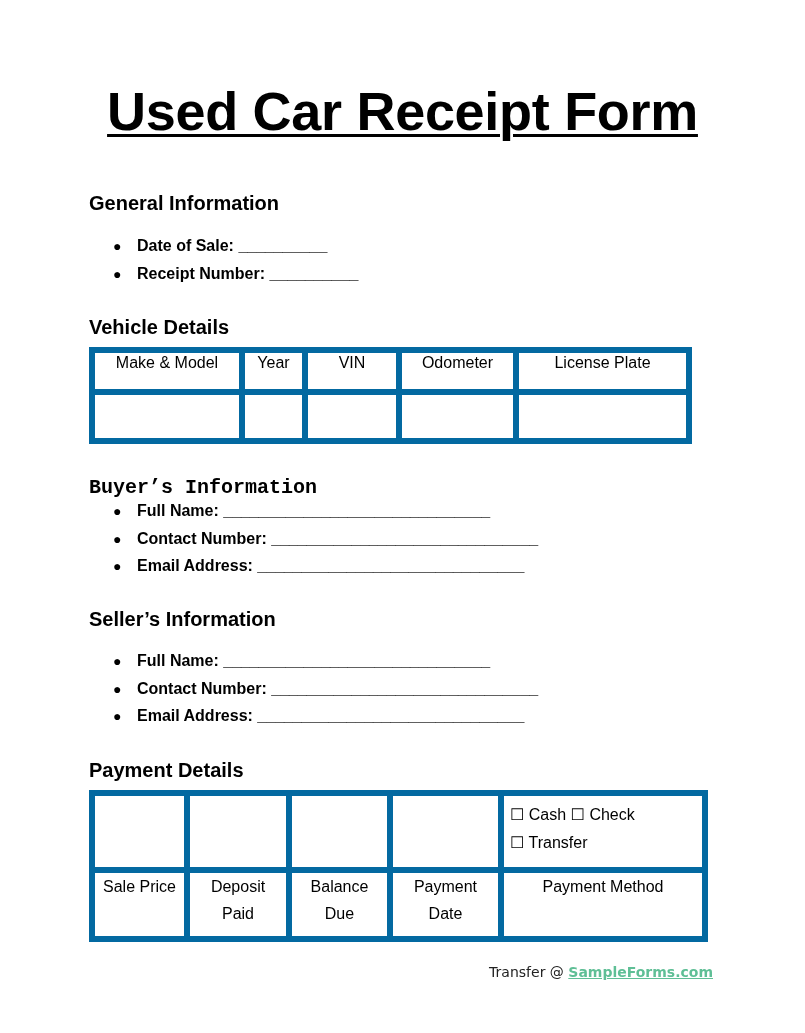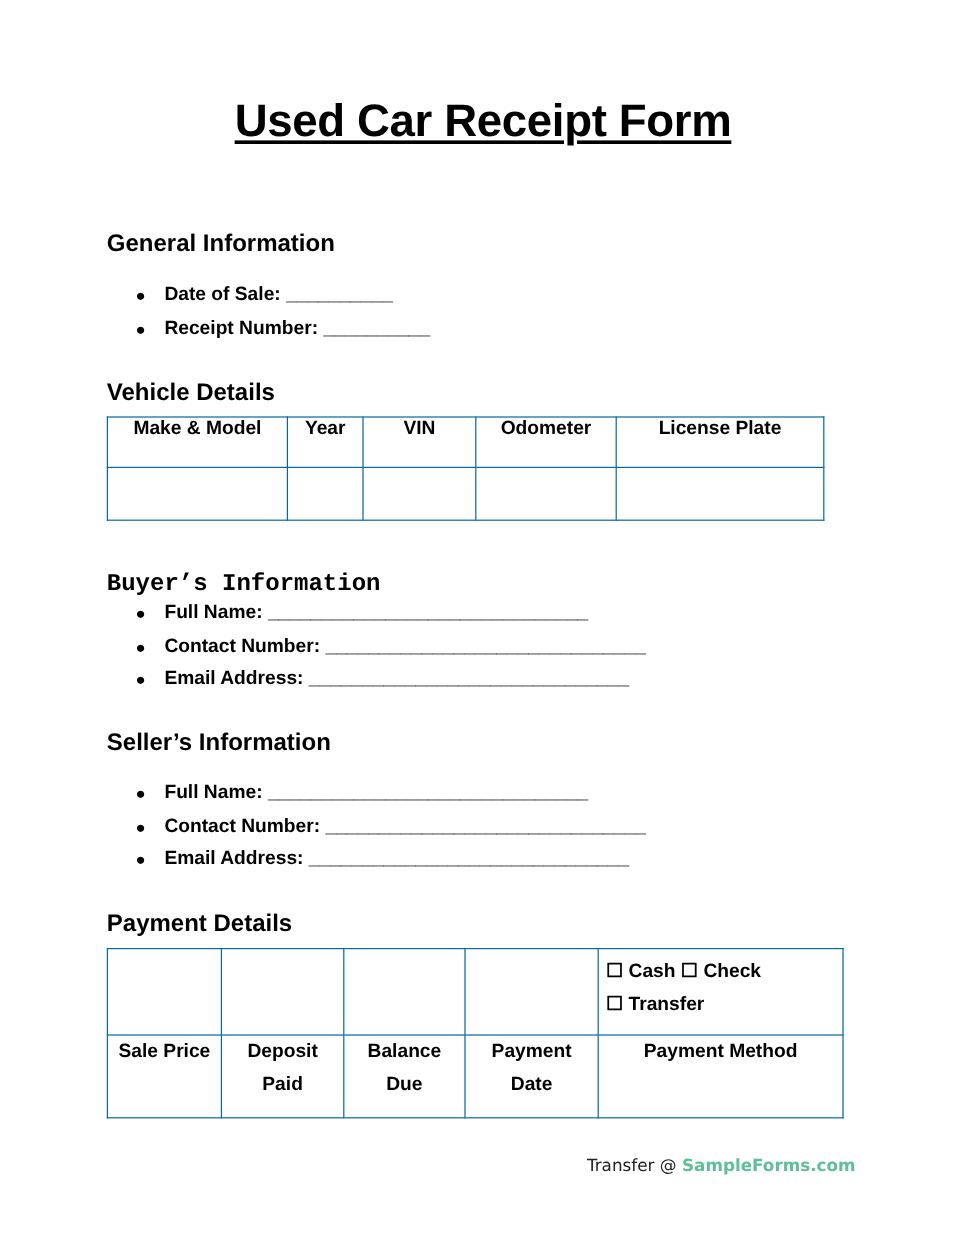--- a/index.html
+++ b/index.html
@@ -1,36 +1,36 @@
 <!DOCTYPE html>
 <html><head>
 <meta charset="utf-8">
 <style>
   html, body { margin: 0; padding: 0; background: #ffffff; }
   body { width: 805px; height: 1033px; position: relative; overflow: hidden;
          font-family: "Liberation Sans", sans-serif; color: #000; }
   .title { position: absolute; left: 0; width: 805px; top: 80px; text-align: center;
-           font-size: 38px; font-weight: bold; text-decoration: underline; text-decoration-thickness: 3px;
+           font-size: 54px; font-weight: bold; text-decoration: underline; text-decoration-thickness: 3px;
            text-underline-offset: 4px; letter-spacing: -0.3px; }
   .h { position: absolute; left: 89px; font-size: 20px; font-weight: bold; }
   ul.list { position: absolute; left: 89px; margin: 0; padding: 0; list-style: none; }
   ul.list li { position: relative; padding-left: 48px; font-size: 16px; font-weight: bold;
                height: 27.5px; line-height: 20px; white-space: nowrap; }
   ul.list li .bullet { position: absolute; left: 24px; top: 0; font-size: 14px; }
   table.t { position: absolute; left: 89px; border-collapse: collapse; }
-  table.t td, table.t th { border: 1px solid #0369a1; font-size: 16px; font-weight: bold; padding: 0;
+  table.t td, table.t th { border: 6px solid #0369a1; font-size: 16px; font-weight: normal; padding: 0;
                            text-align: center; vertical-align: top; }
   .vt th { height: 42px; line-height: 20px; padding-top: 8px; box-sizing: border-box; }
   .vt td { height: 43px; }
   .pt th { height: 69px; line-height: 27px; padding-top: 5px; box-sizing: border-box; }
   .pt td { height: 71px; }
   .pt td.method { text-align: left; padding: 5px 0 0 6px; line-height: 28px; box-sizing: border-box; }
   .footer { position: absolute; right: 92px; top: 964px; font-size: 15px; color: #222;
             font-family: "DejaVu Sans", sans-serif; font-size: 14px; }
-  .footer a { color: #5fbf96; font-weight: bold; }
+  .footer a { color: #5fbf96; font-weight: bold; text-decoration: underline; }
 </style>
 </head>
 <body>
 
 <div class="title">Used Car Receipt Form</div>
 
 <div class="h" style="top:192px;">General Information</div>
 <ul class="list" style="top:236px;">
   <li><span class="bullet">●</span><span>Date of Sale:</span> <span>__________</span></li>
   <li><span class="bullet">●</span><span>Receipt Number:</span> <span>__________</span></li>

